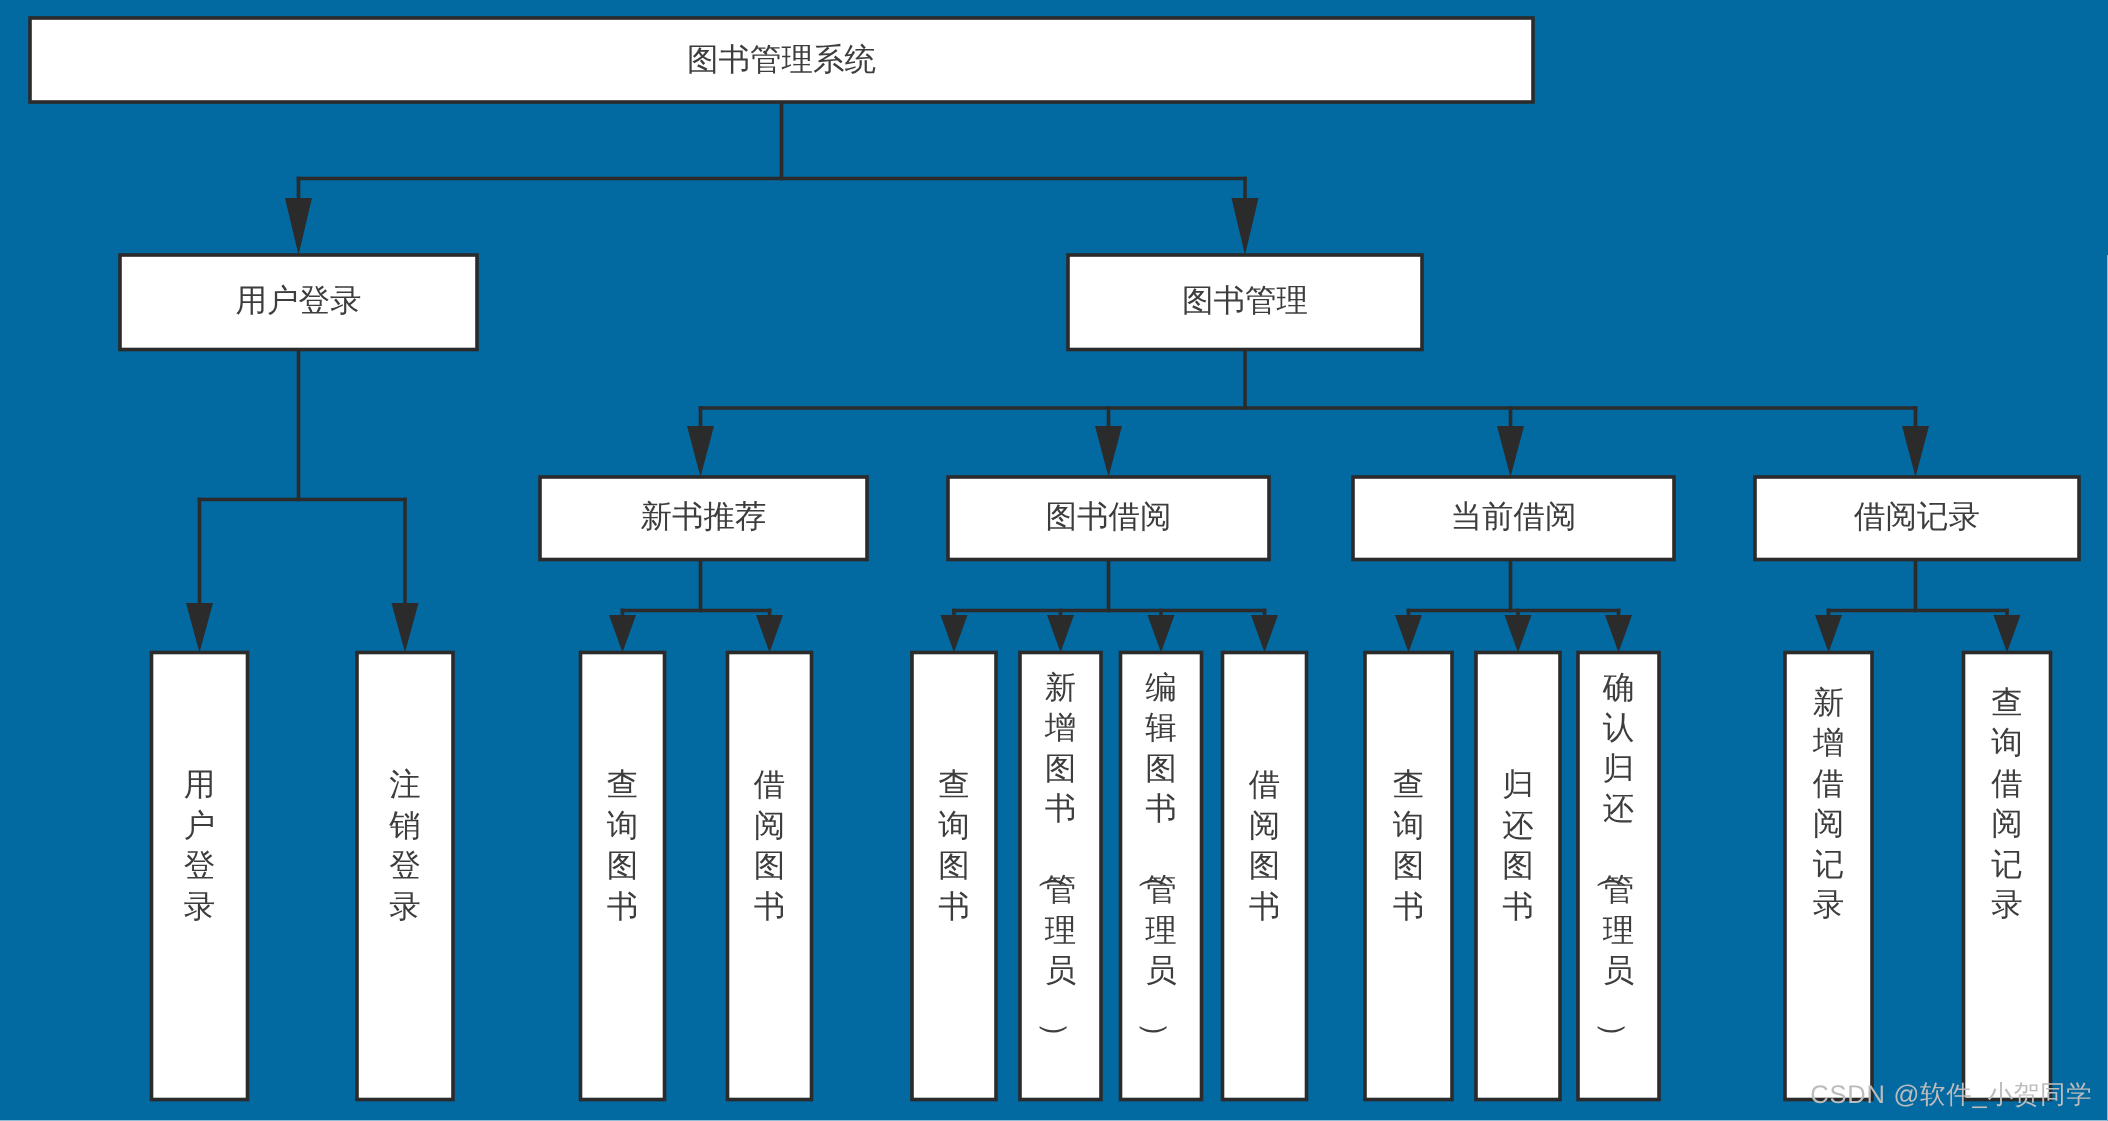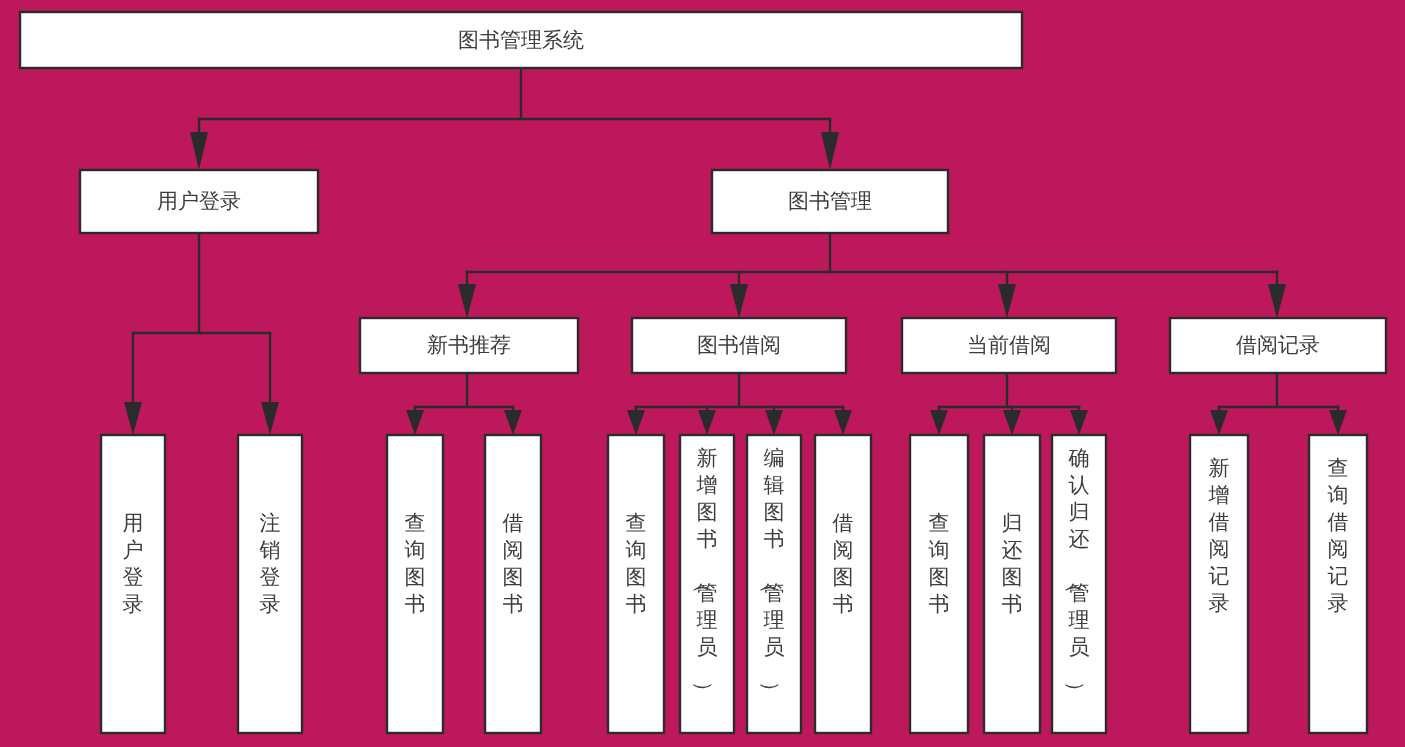--- a/index.html
+++ b/index.html
@@ -7,21 +7,21 @@
     padding: 0;
     background: #ffffff;
   }
   body {
     font-family: "Liberation Sans", "DejaVu Sans", sans-serif;
   }
   #diagram-root {
     position: relative;
     width: 1405px;
     height: 747px;
-    background: #be185d;
+    background: #0369a1;
     overflow: hidden;
   }
   svg#tree-svg {
     position: absolute;
     left: 0;
     top: 0;
     width: 1405px;
     height: 747px;
     display: block;
   }
@@ -211,13 +211,14 @@
     <g>
       <rect class="node-box" x="1190" y="435" width="58" height="298"></rect>
       <text class="node-label-vertical" x="1219" y="475"><tspan x="1219" dy="0">新</tspan><tspan x="1219" dy="27">增</tspan><tspan x="1219" dy="27">借</tspan><tspan x="1219" dy="27">阅</tspan><tspan x="1219" dy="27">记</tspan><tspan x="1219" dy="27">录</tspan></text>
     </g>
     <g>
       <rect class="node-box" x="1309" y="435" width="58" height="298"></rect>
       <text class="node-label-vertical" x="1338" y="475"><tspan x="1338" dy="0">查</tspan><tspan x="1338" dy="27">询</tspan><tspan x="1338" dy="27">借</tspan><tspan x="1338" dy="27">阅</tspan><tspan x="1338" dy="27">记</tspan><tspan x="1338" dy="27">录</tspan></text>
     </g>
   </svg>
 
+  <div class="watermark">CSDN @软件_小贺同学</div>
 </div>
 
 </body></html>

